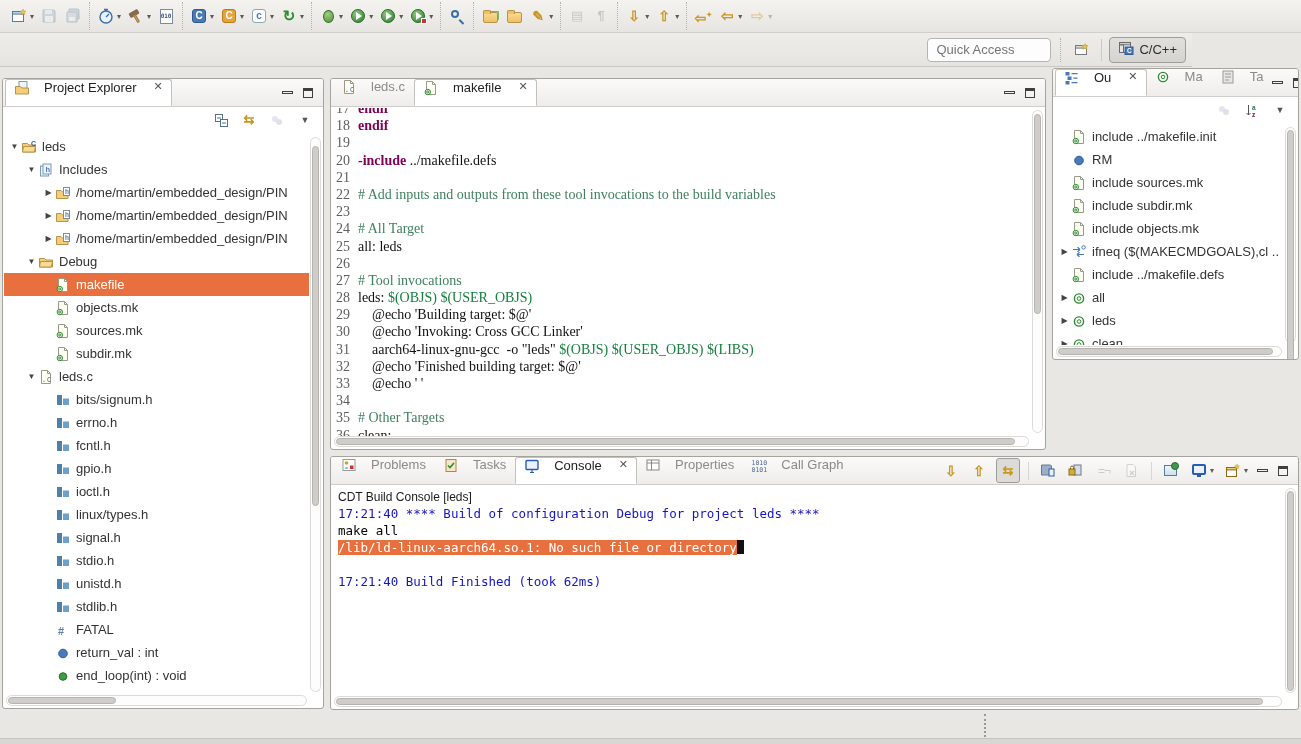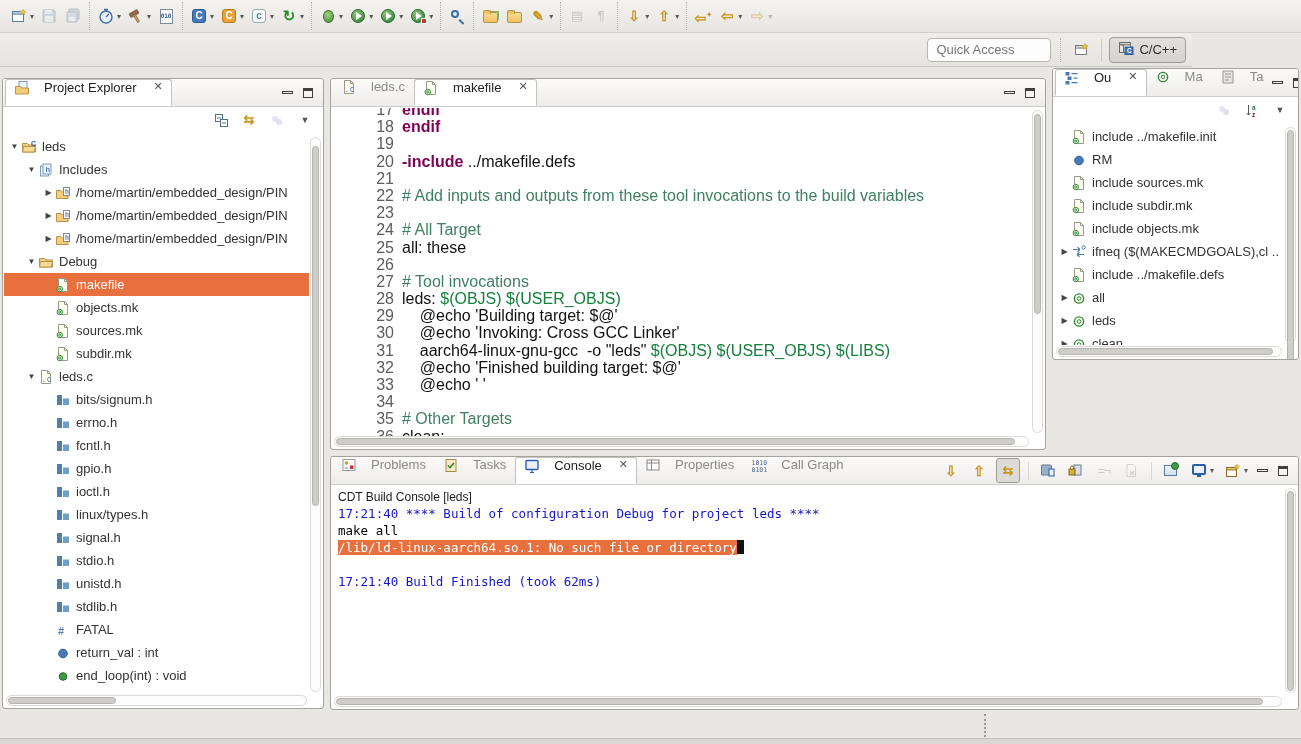--- a/index.html
+++ b/index.html
@@ -61,21 +61,21 @@
   
   .sb-v { position:absolute; width:11px; border-radius:6px; background:#fdfdfd; border:1px solid #dcdad6; }
   .sb-v .th { position:absolute; left:1px; right:1px; border-radius:5px; background:#cfcdc9;
               border:1px solid #b5b3af; }
   .sb-h { position:absolute; height:11px; border-radius:6px; background:#fdfdfd; border:1px solid #dcdad6; }
   .sb-h .th { position:absolute; top:1px; bottom:1px; border-radius:5px; background:#cfcdc9;
               border:1px solid #b5b3af; }
 
   
   #editor-content { position:absolute; left:1px; top:29px; right:14px; bottom:13px; overflow:hidden;
-    font-family:Liberation Sans, sans-serif; font-size:16px;margin-left:44px; }
+    font-family:Liberation Serif, serif; font-size:14px; }
   #editor-lines { margin-top:-7px; }
   .eline { height:17.2px; display:flex; }
   .eline .lnum { width:26px; flex:none; text-align:right; padding-right:8px; color:#5d5d5d; }
   .eline .code { white-space:pre; }
   .seg-kw  { color:#7f0055; font-weight:bold; }
   .seg-cm  { color:#3f8060; }
   .seg-var { color:#15803d; }
   .seg-pl  { color:#111; }
 
   
@@ -664,21 +664,21 @@
         <div class="eline">
           <span class="lnum">23</span>
           <span class="code"></span>
         </div>
         <div class="eline">
           <span class="lnum">24</span>
           <span class="code"><span class="seg-cm"># All Target</span></span>
         </div>
         <div class="eline">
           <span class="lnum">25</span>
-          <span class="code"><span class="seg-pl">all: these</span></span>
+          <span class="code"><span class="seg-pl">all: leds</span></span>
         </div>
         <div class="eline">
           <span class="lnum">26</span>
           <span class="code"></span>
         </div>
         <div class="eline">
           <span class="lnum">27</span>
           <span class="code"><span class="seg-cm"># Tool invocations</span></span>
         </div>
         <div class="eline">

